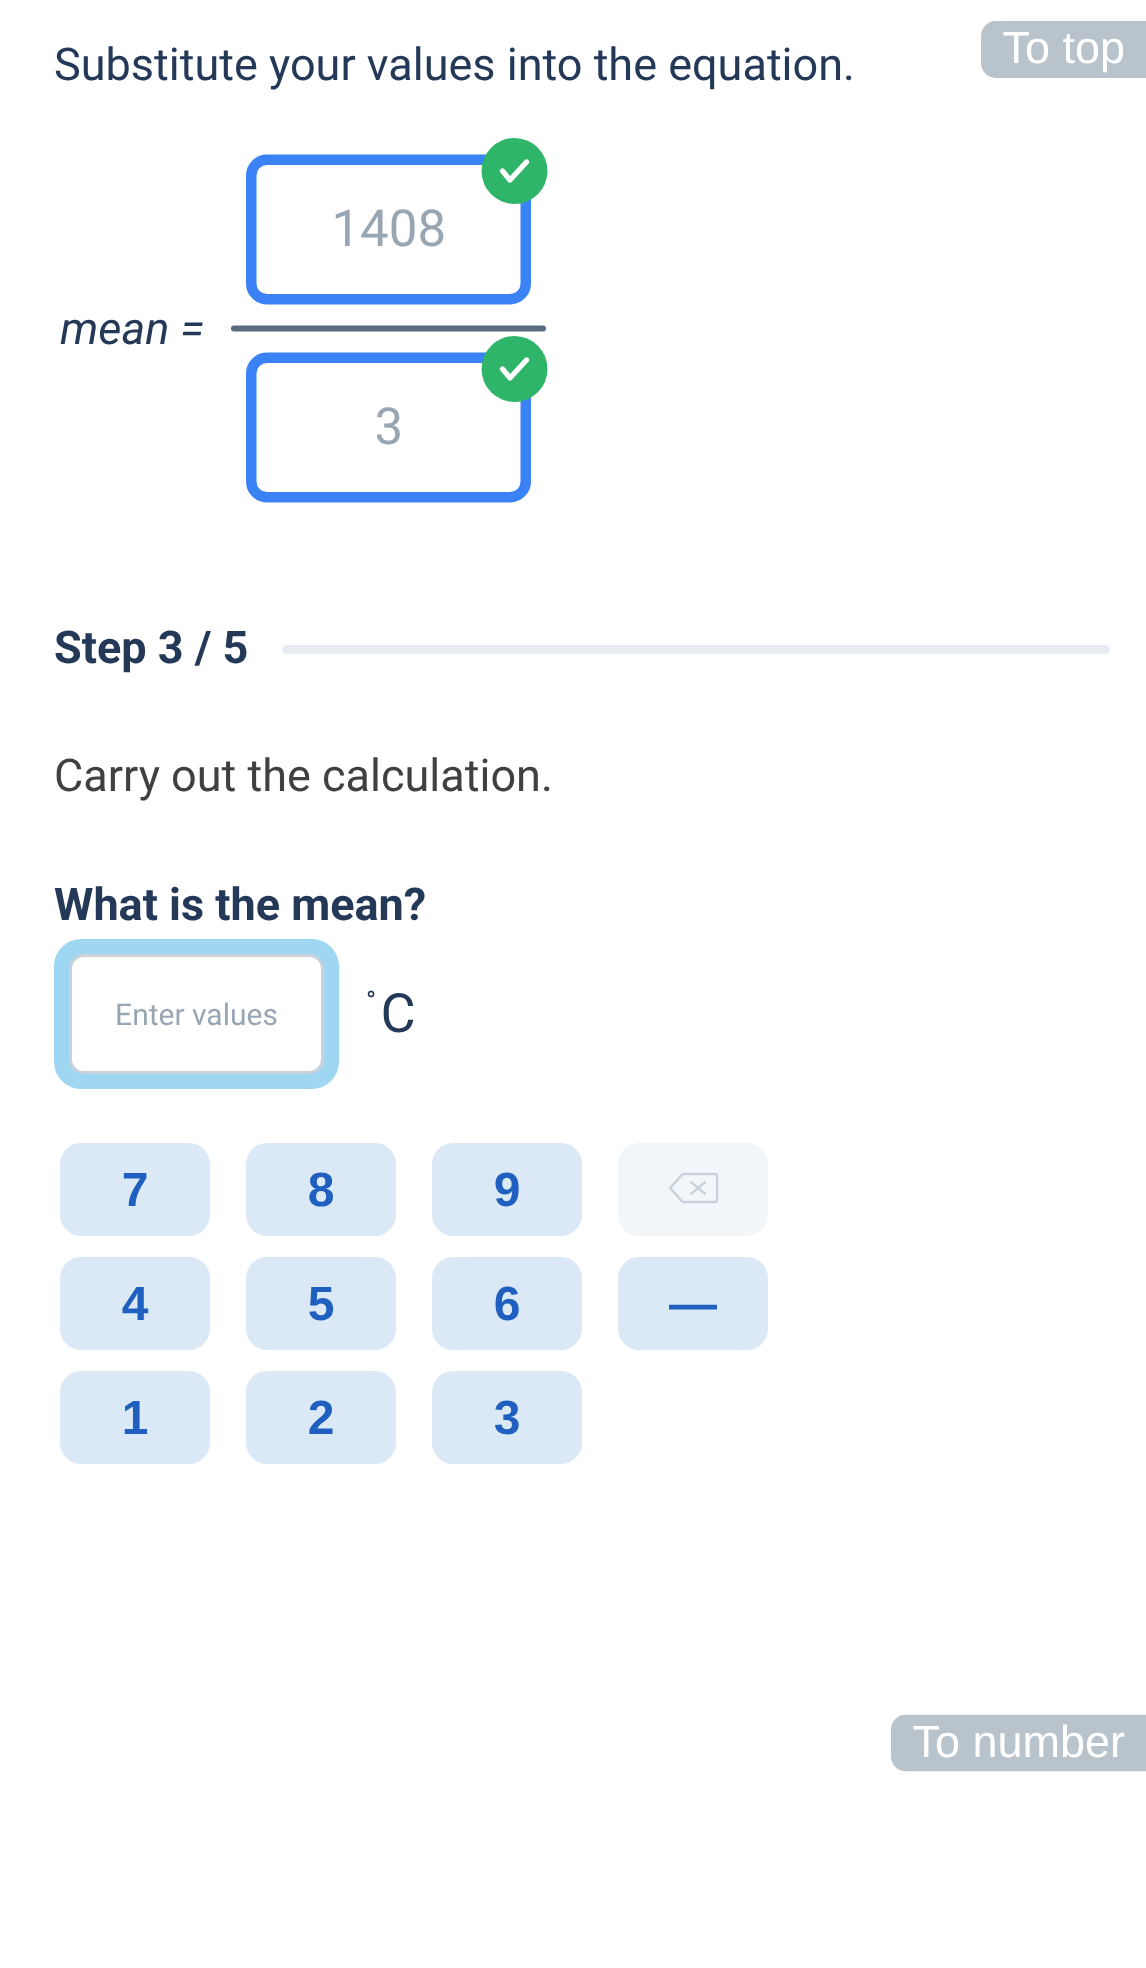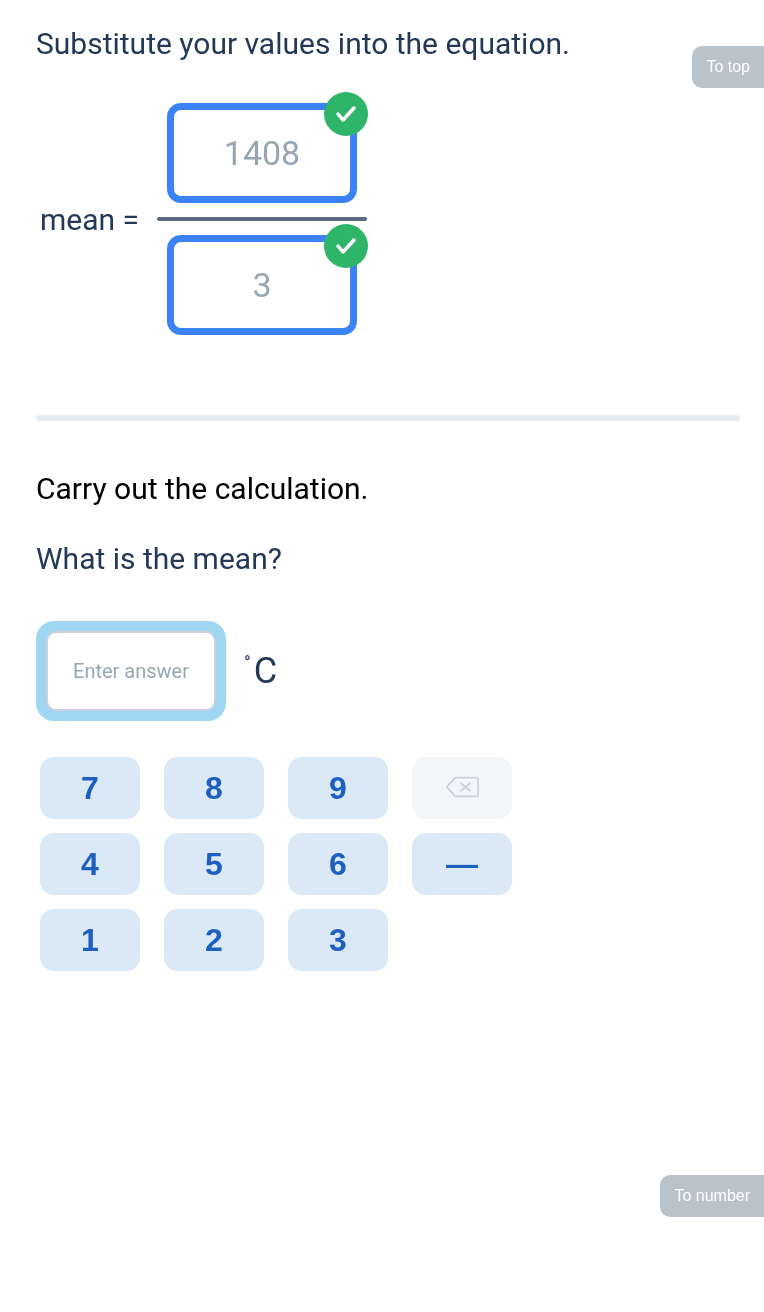--- a/index.html
+++ b/index.html
@@ -19,42 +19,42 @@
     font-size: 30px;
     color: #243858;
     line-height: 1.3;
     margin-bottom: 40px;
   }
   .pill-btn {
     position: fixed;
     right: 0;
     background: #b9c3cc;
     color: #ffffff;
-    font-size: 16px;
+    font-size: 30px;
     font-weight: 500;
-    padding: 12px 14px;
+    padding: 2px 14px;
     border-radius: 10px 0 0 10px;
     border: none;
     z-index: 50;
-    margin-top: 32px;
   }
   .pill-top { top: 14px; }
   .pill-bottom { top: 1143px; }
 
   
   .equation-row {
     display: flex;
     align-items: center;
     gap: 18px;
     margin-bottom: 80px;
     padding-left: 4px;
   }
   .mean-label {
     font-size: 30px;
     color: #243858;
+    font-style: italic;
   }
   .fraction {
     display: flex;
     flex-direction: column;
     align-items: center;
   }
   .frac-line {
     width: 210px;
     height: 4px;
     background: #5b6b7f;
@@ -102,28 +102,28 @@
   }
   .step-rule {
     flex: 1;
     height: 6px;
     background: #e6ecf1;
     border-radius: 3px;
   }
 
   .q1 {
     font-size: 30px;
-    color: #000000;
-    margin-bottom: 30px;
+    color: #404040;
+    margin-bottom: 46px;
   }
   .q2 {
     font-size: 30px;
     color: #243858;
     line-height: 1.5;
-    margin-bottom: 40px;
+    font-weight: bold;
   }
 
   
   .input-row {
     display: flex;
     align-items: center;
     gap: 18px;
     margin-bottom: 36px;
   }
   .highlight-wrap {
@@ -215,32 +215,33 @@
         <div class="check-badge">
           <svg viewBox="0 0 24 24" fill="none" stroke="#ffffff" stroke-width="3.5" stroke-linecap="round" stroke-linejoin="round">
               <polyline points="4 12 9 18 20 6"></polyline>
             </svg>
         </div>
       </div>
     </div>
   </div>
 
   <div class="step-header">
+    <div class="step-label">Step 3 / 5</div>
     <div class="step-rule"></div>
   </div>
 
   <div class="q1">Carry out the calculation.</div>
 
   <div class="q2">
     <div>What is the mean?</div>
   </div>
 
   <div class="input-row">
     <div class="highlight-wrap">
-      <div class="number-input">Enter answer</div>
+      <div class="number-input">Enter values</div>
     </div>
     <div class="unit">
       <span class="deg">°</span>
       <span>C</span>
     </div>
   </div>
 
   <div class="keypad">
     <div class="keypad-row">
       <button class="key">7</button>

